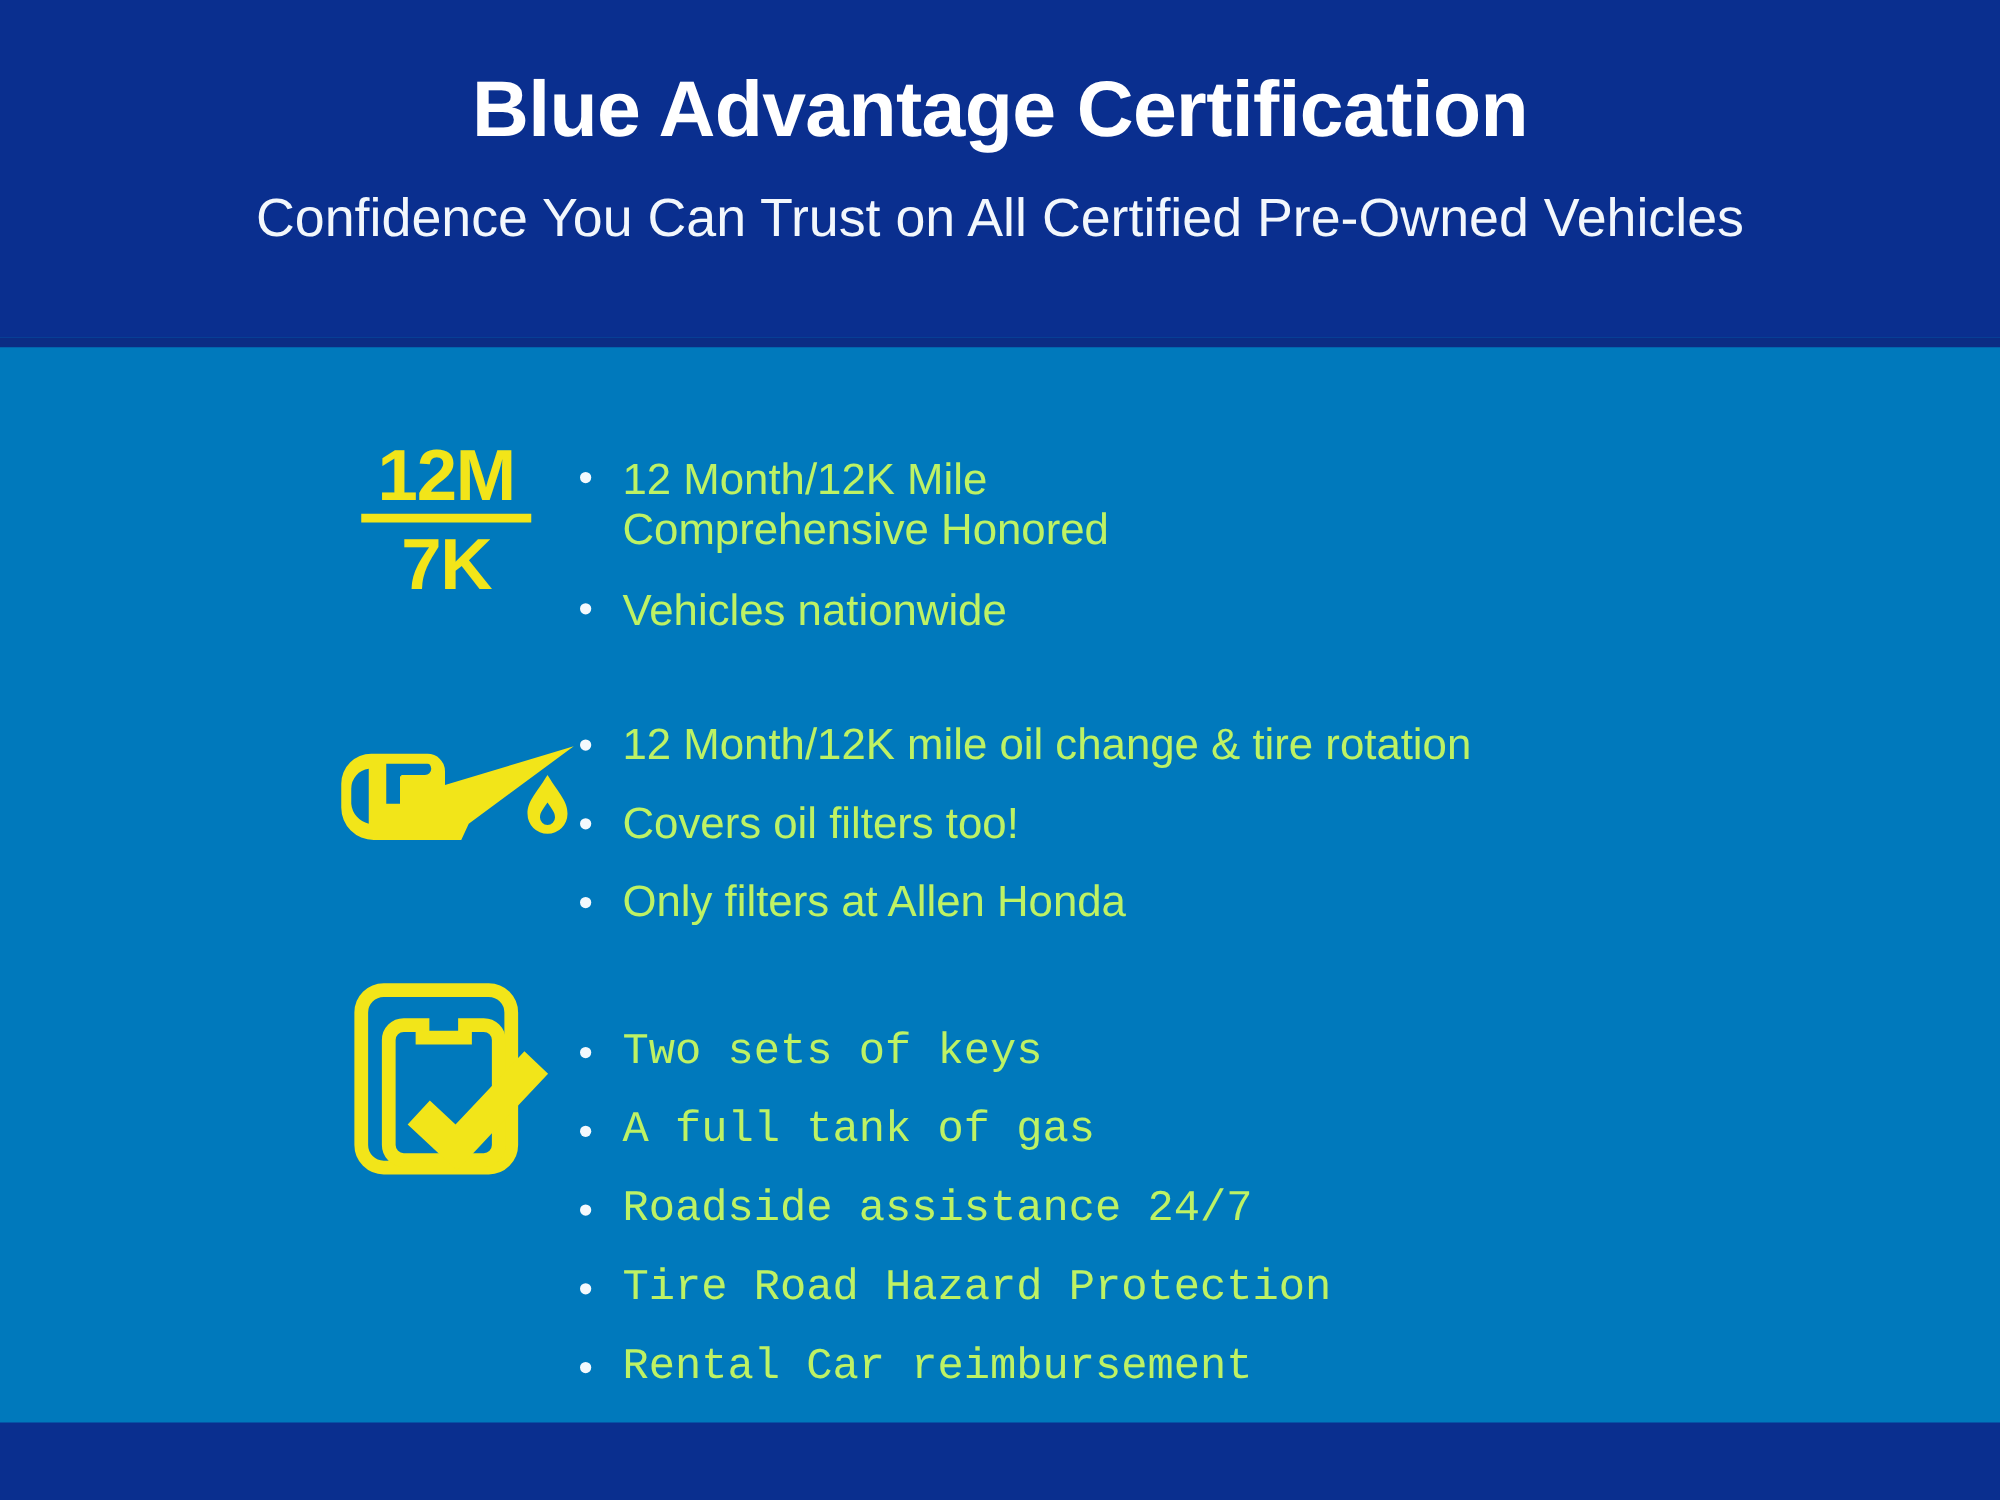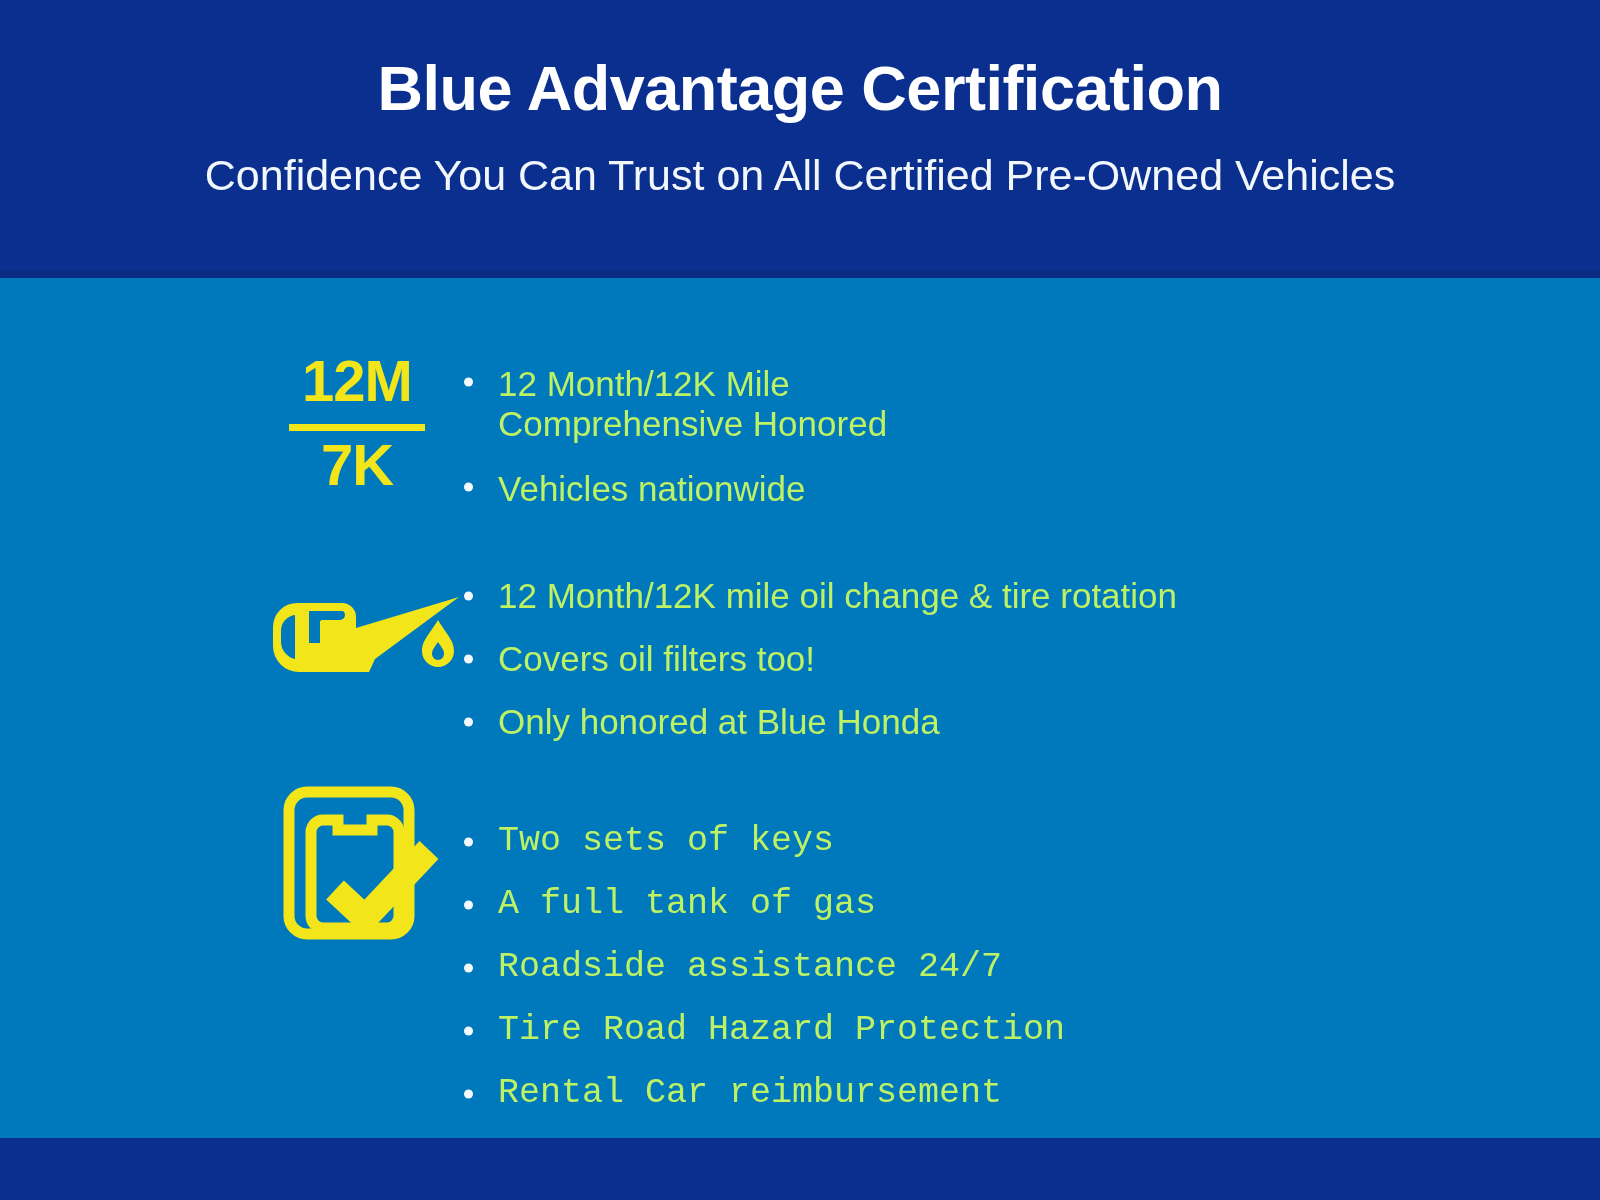--- a/index.html
+++ b/index.html
@@ -88,21 +88,21 @@
   #icon-1224{
     left:287px; top:352px;
     width:140px;
     text-align:center;
     color:#f2e519;
     font-weight:bold;
     font-size:58px;
     line-height:1.0;
     letter-spacing:-1px;
   }
-  #icon-1224 .frac-top{ display:block; padding-bottom:14px; }
+  #icon-1224 .frac-top{ display:block; padding-bottom:1px; }
   #icon-1224 .frac-bar{
     display:block;
     height:7px; background:#f2e519;
     margin:0 2px 5px 2px;
   }
   #icon-1224 .frac-bot{ display:block; }
 
   #bullets-1{ left:456px; top:364px; width:620px; }
   #bullets-1 .b1{ line-height:1.13; margin-bottom:26px; }
   #bullets-1 .b2{ line-height:1.13; }
@@ -174,21 +174,21 @@
     <div class="bullet">
       <span class="dot"></span>
       <span class="txt">12 Month/12K mile oil change &amp; tire rotation</span>
     </div>
     <div class="bullet">
       <span class="dot"></span>
       <span class="txt">Covers oil filters too!</span>
     </div>
     <div class="bullet">
       <span class="dot"></span>
-      <span class="txt">Only honored at Blue Honda</span>
+      <span class="txt">Only filters at Allen Honda</span>
     </div>
   </div>
 
   <div class="icon-wrap" id="icon-clipboard">
     <svg viewBox="0 0 160 160" width="160" height="160" aria-hidden="true">
 
       <rect x="6" y="10" width="120" height="142" rx="18" ry="18" fill="none" stroke="#f2e519" stroke-width="11"></rect>
 
       <path d="M28 50 a12 12 0 0 1 12 -12 h15 v10 h34 v-10 h15 a12 12 0 0 1 12 12 v84
                a12 12 0 0 1 -12 12 h-64 a12 12 0 0 1 -12 -12 Z" fill="none" stroke="#f2e519" stroke-width="11"></path>

